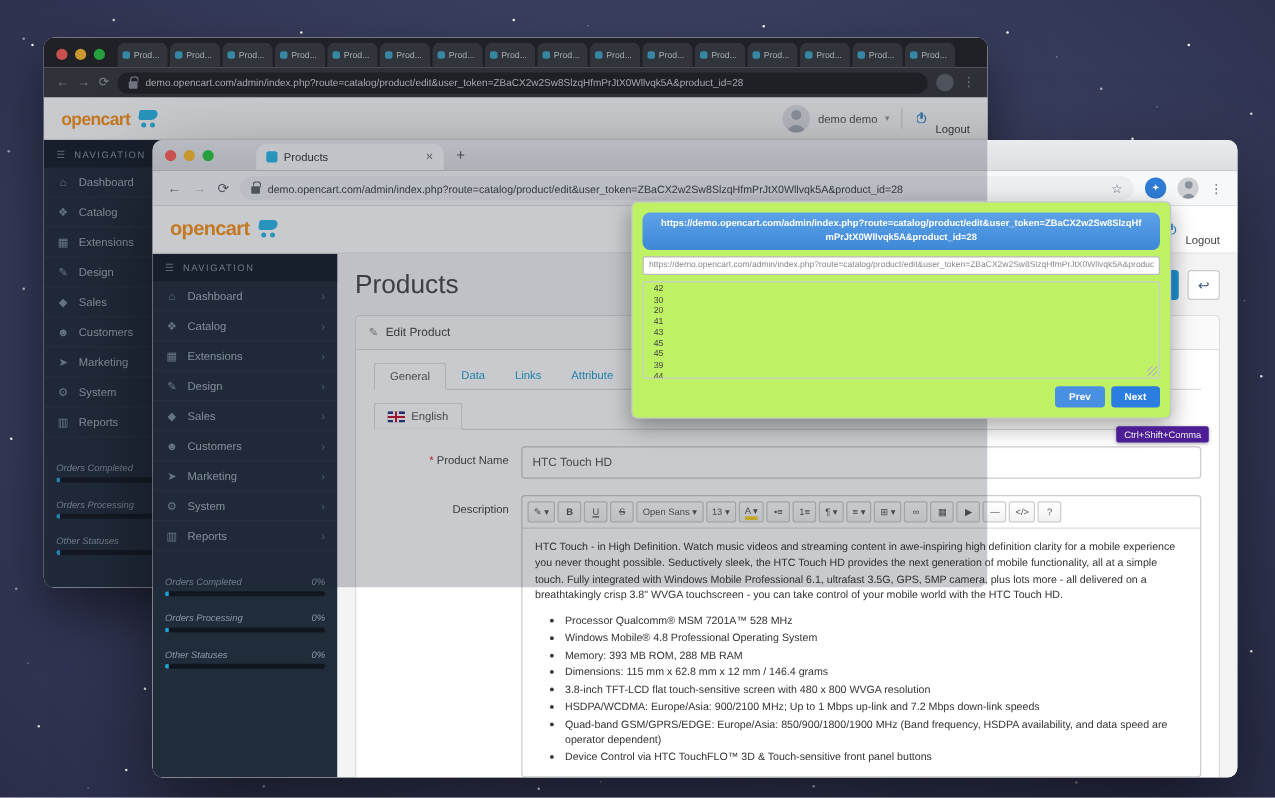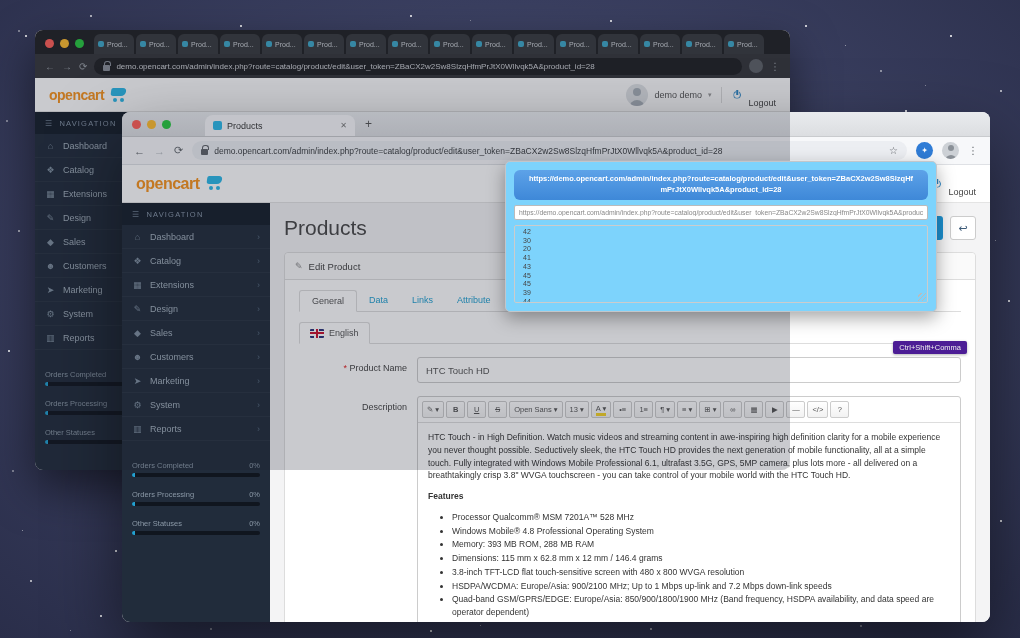--- a/index.html
+++ b/index.html
@@ -89,21 +89,21 @@
   .sidebar { width:148px; flex:0 0 auto; background:#212c3b; display:flex; flex-direction:column; overflow:hidden; }
   .nav-head { height:22px; background:#161f2b; color:#8796a8; font-size:7.5px; letter-spacing:1.2px;
     display:flex; align-items:center; gap:6px; padding:0 10px; flex:0 0 auto; }
   .nh-ic { font-size:8px; color:#6d7d8e; }
   .side-item { height:24px; display:flex; align-items:center; gap:7px; padding:0 10px; color:#a4b1bd; font-size:9px;
     border-bottom:1px solid rgba(255,255,255,.04); flex:0 0 auto; }
   .side-item .g { width:11px; font-size:9px; color:#7f8f9f; text-align:center; flex:0 0 auto; }
   .side-item .lbl { white-space:nowrap; overflow:hidden; }
   .side-item .chev { margin-left:auto; color:#56697c; font-size:9px; }
   .stats { margin-top:20px; padding:0 10px; }
-  .stat { margin-bottom:13px; }
+  .stat { margin-bottom:13px;font-style:italic; }
   .stat-top { display:flex; justify-content:space-between; font-size:7.5px; color:#8b99a7; margin-bottom:3px; }
   .stat-bar { height:4px; background:#10161f; border-radius:2px; position:relative; overflow:hidden; }
   .stat-bar::after { content:""; position:absolute; left:0; top:0; bottom:0; width:3px; background:#23a1d1; }
   .bw-main { flex:1; background:#f2f2f3; }
 
   
   .fw-titlebar { height:25px; background:linear-gradient(#e9ebee,#dcdee1); display:flex; align-items:center; padding:0 10px; border-bottom:1px solid #c9cbce; }
   .fw-tab { align-self:flex-end; height:21px; width:150px; background:#f7f8fa; border-radius:8px 8px 0 0;
     display:flex; align-items:center; gap:5px; padding:0 8px; margin-left:34px; }
   .fw-tab .fav { width:9px; height:9px; border-radius:2px; background:#2cb9e8; flex:0 0 auto; }
@@ -159,21 +159,21 @@
   .ed-btn.underline span { text-decoration:underline; }
   .ed-btn.strike span { text-decoration:line-through; }
   .ed-btn.hl span { border-bottom:3px solid #f5d327; }
   .ed-content { padding:8px 10px; font-size:8.5px; color:#333; line-height:1.5; }
   .ed-content p { margin:0 0 8px; }
   .features-h { font-weight:bold; margin-bottom:2px; }
   .ed-content ul { margin:0; padding-left:24px; }
   .ed-content li { margin-bottom:1px; }
 
   
-  .popup { position:absolute; left:383px; top:49px; width:432px; background:#7dd3fc; border:1px solid #c3c6ca; border-radius:5px;
+  .popup { position:absolute; left:383px; top:49px; width:432px; background:#bef264; border:1px solid #c3c6ca; border-radius:5px;
     box-shadow:0 6px 18px rgba(0,0,0,.35); padding:8px; z-index:100; }
   .pu-highlight { background:linear-gradient(#5da2e8,#3e88d8); border-radius:6px; color:#fff; font-size:7.5px; font-weight:bold;
     text-align:center; padding:4px 12px; line-height:1.45; word-break:break-all; }
   .pu-input { margin-top:5px; width:100%; height:15px; border:1px solid #bbb; border-radius:2px; font-size:6.8px; color:#888;
     padding:0 4px; font-family:"Liberation Sans",sans-serif; }
   .pu-list { margin-top:5px; height:78px; border:1px solid #ccc; border-radius:2px; padding:2px 8px; font-size:7px; color:#444;
     line-height:1.25; overflow:hidden; position:relative; }
   .pu-list::after { content:""; position:absolute; right:1px; bottom:1px; width:8px; height:8px;
     background:repeating-linear-gradient(135deg, transparent 0 2px, #bbb 2px 3px); }
   .pu-actions { display:flex; justify-content:flex-end; gap:5px; margin-top:6px; }
@@ -606,21 +606,20 @@
                       </div>
                       <div class="ed-btn">
                         <span>&lt;/&gt;</span>
                       </div>
                       <div class="ed-btn">
                         <span>?</span>
                       </div>
                     </div>
                   <div class="ed-content">
                     <p>HTC Touch - in High Definition. Watch music videos and streaming content in awe-inspiring high definition clarity for a mobile experience you never thought possible. Seductively sleek, the HTC Touch HD provides the next generation of mobile functionality, all at a simple touch. Fully integrated with Windows Mobile Professional 6.1, ultrafast 3.5G, GPS, 5MP camera, plus lots more - all delivered on a breathtakingly crisp 3.8" WVGA touchscreen - you can take control of your mobile world with the HTC Touch HD.</p>
-                    <p class="features-h">Features</p>
                     <ul>
 
                     <li>Processor Qualcomm® MSM 7201A™ 528 MHz</li>
                         <li>Windows Mobile® 4.8 Professional Operating System</li>
                         <li>Memory: 393 MB ROM, 288 MB RAM</li>
                         <li>Dimensions: 115 mm x 62.8 mm x 12 mm / 146.4 grams</li>
                         <li>3.8-inch TFT-LCD flat touch-sensitive screen with 480 x 800 WVGA resolution</li>
                         <li>HSDPA/WCDMA: Europe/Asia: 900/2100 MHz; Up to 1 Mbps up-link and 7.2 Mbps down-link speeds</li>
                         <li>Quad-band GSM/GPRS/EDGE: Europe/Asia: 850/900/1800/1900 MHz (Band frequency, HSDPA availability, and data speed are operator dependent)</li>
                         <li>Device Control via HTC TouchFLO™ 3D &amp; Touch-sensitive front panel buttons</li>
@@ -643,15 +642,19 @@
     <div class="pu-num">42</div>
         <div class="pu-num">30</div>
         <div class="pu-num">20</div>
         <div class="pu-num">41</div>
         <div class="pu-num">43</div>
         <div class="pu-num">45</div>
         <div class="pu-num">45</div>
         <div class="pu-num">39</div>
         <div class="pu-num">44</div>
       </div>
+    <div class="pu-actions">
+      <div class="pu-btn">Prev</div>
+      <div class="pu-btn next">Next</div>
+    </div>
   </div>
   <div class="popup-tooltip">Ctrl+Shift+Comma</div>
 </div>
 
 </body></html>

